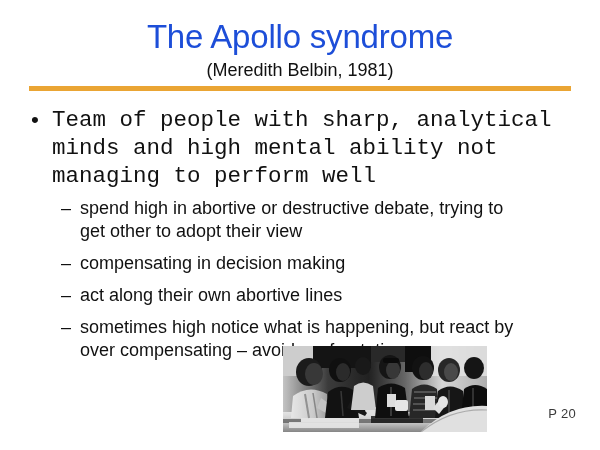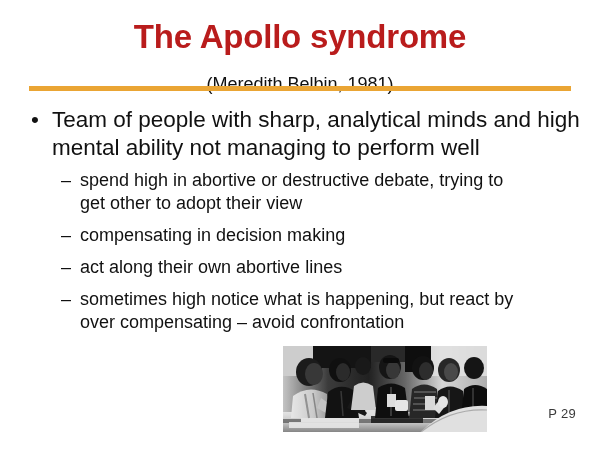--- a/index.html
+++ b/index.html
@@ -27,27 +27,27 @@
   .title-block {
     position: absolute;
     left: 0;
     top: 18px;
     width: 600px;
     text-align: center;
   }
   .slide-title {
     font-size: 33px;
     line-height: 38px;
-    font-weight: 700;
+    font-weight: 400;
     letter-spacing: -0.2px;
-    color: #b91c1c;
+    color: #1d4ed8;
     white-space: nowrap;
   }
   .slide-subtitle {
-    margin-top: 17px;
+    margin-top: 3px;
     font-size: 18px;
     line-height: 22px;
     font-weight: 400;
     color: #111111;
     white-space: nowrap;
   }
   .title-rule {
     position: absolute;
     left: 29px;
     top: 86px;
@@ -74,20 +74,21 @@
   }
   .bullet-l1 .marker {
     position: absolute;
     left: 31px;
     top: 0;
     font-size: 22.5px;
     line-height: 28px;
   }
   .bullet-l1 .text {
     display: block;
+    font-family: Liberation Mono, monospace;
   }
 
   .sub-list {
     margin-top: 7px;
   }
   .bullet-l2 {
     position: relative;
     padding-left: 80px;
     padding-right: 70px;
     font-size: 18px;
@@ -255,15 +256,15 @@
       <path d="M190 42 L190 68" stroke="#434343" stroke-width="1.5" fill="none"></path>
 
       <path d="M138 86 Q166 58 204 60 L204 86 Z" fill="#ededed"></path>
       <path d="M138 86 Q168 62 204 64" stroke="#b5b5b5" stroke-width="1.2" fill="none"></path>
       <rect x="6" y="76" width="70" height="6" fill="#f4f4f4" opacity="0.9"></rect>
 
       <rect x="0" y="0" width="204" height="86" fill="#000000" opacity="0.05"></rect>
     </svg>
   </div>
 
-  <div class="page-number">P 29</div>
+  <div class="page-number">P 20</div>
 
 </div>
 
 </body></html>

